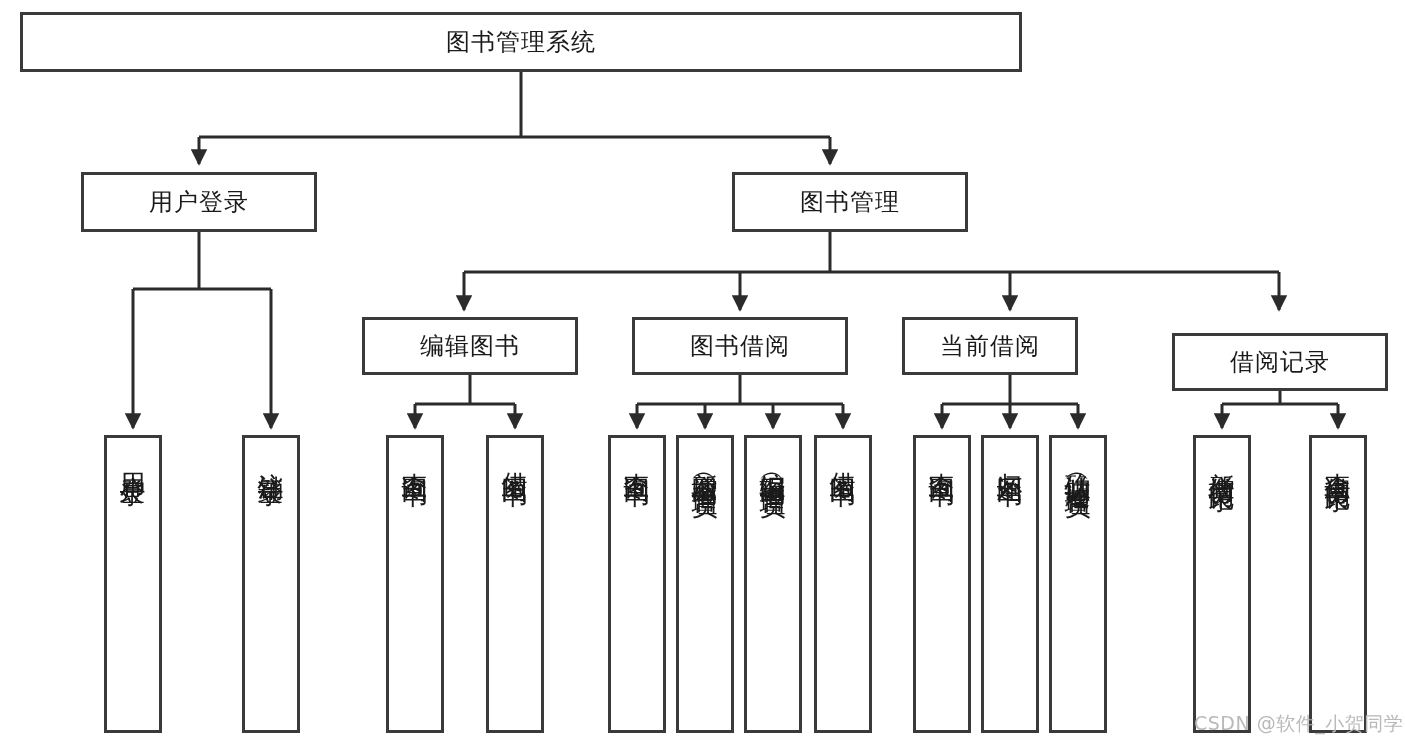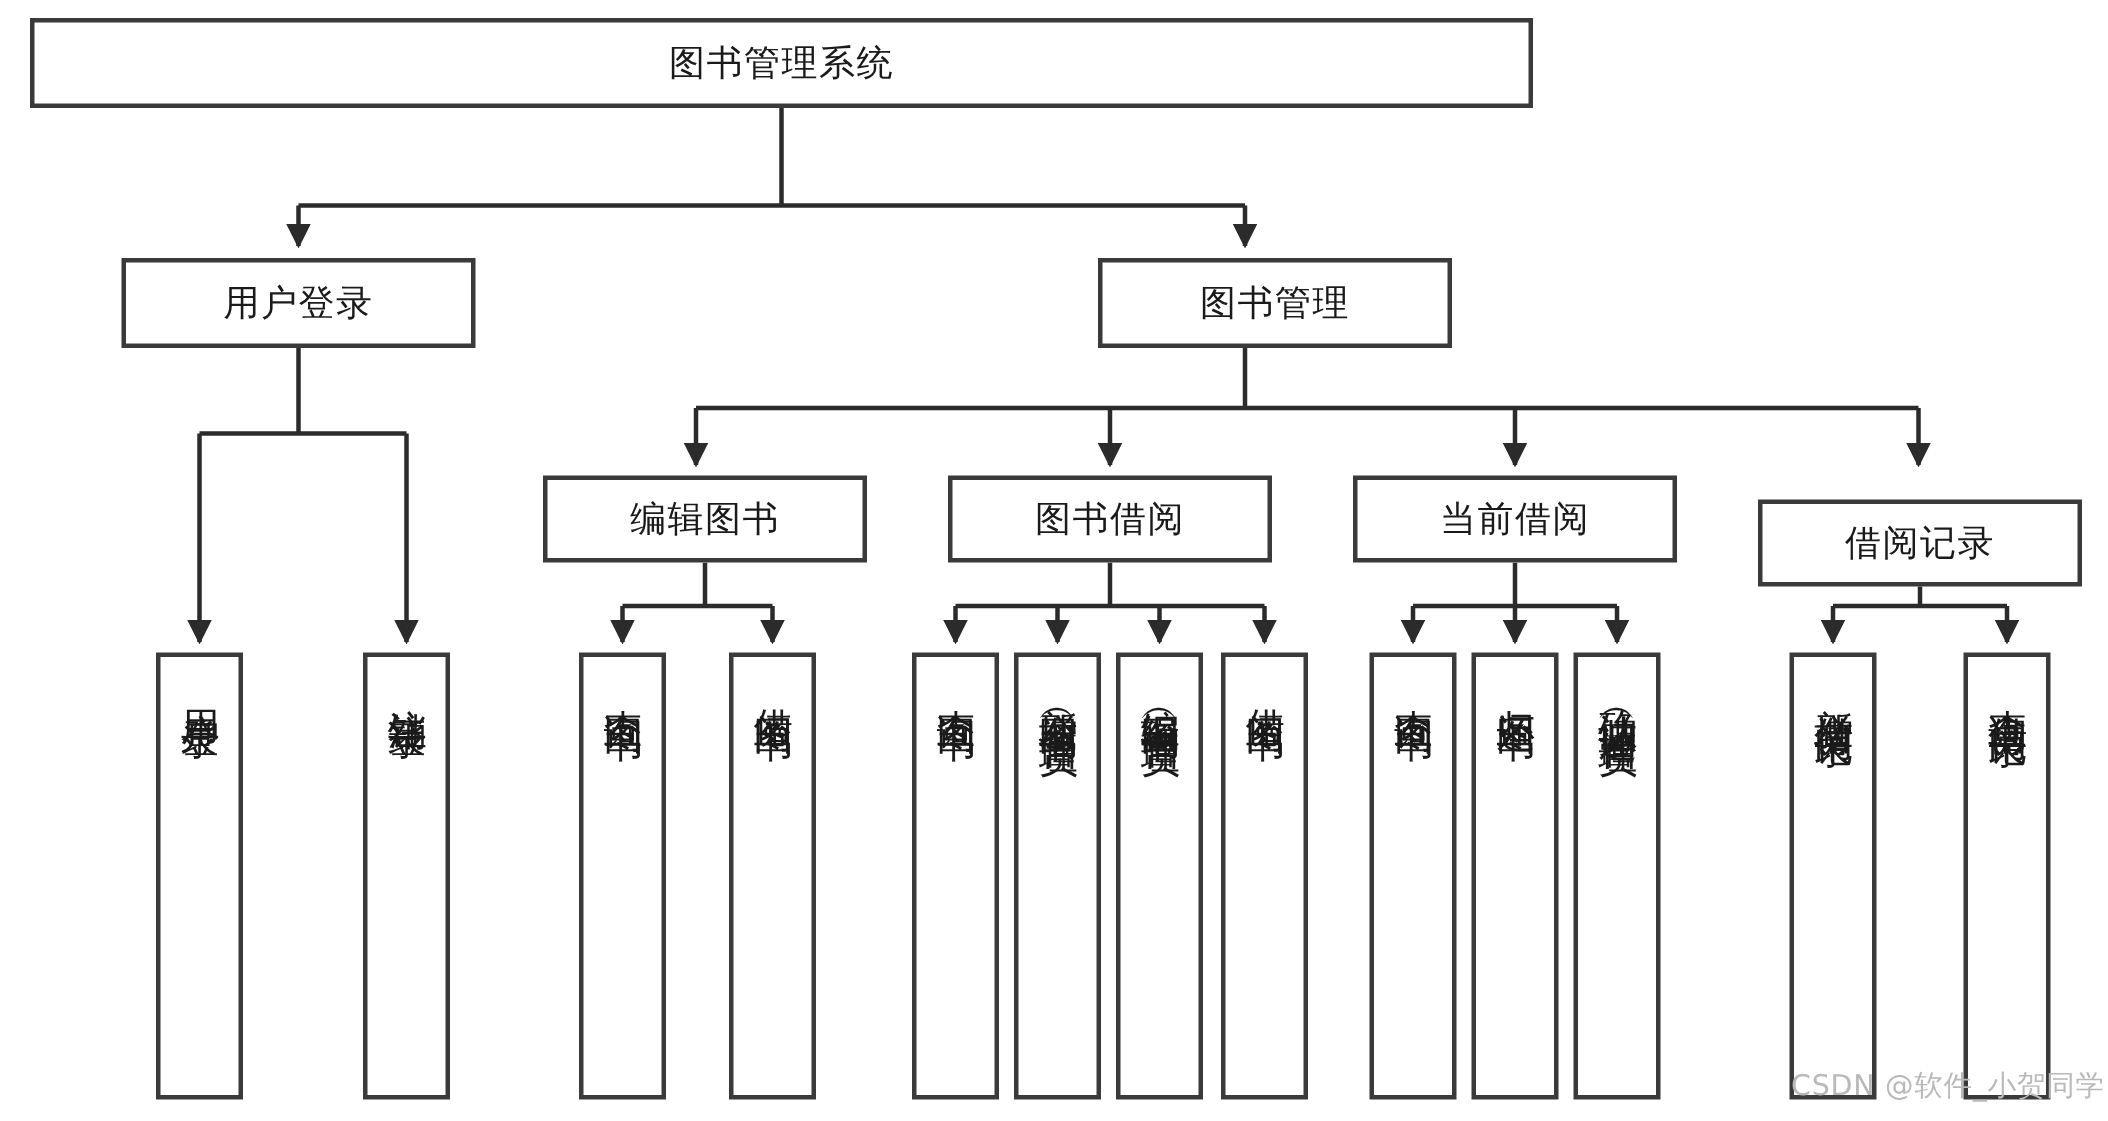--- a/index.html
+++ b/index.html
@@ -134,21 +134,21 @@
   </div>
 
   <div class="node node-h" style="left:362px; top:317px; width:216px; height:58px;">
     <span>编辑图书</span>
   </div>
 
   <div class="node node-h" style="left:632px; top:317px; width:216px; height:58px;justify-content:center;">
     <span>图书借阅</span>
   </div>
 
-  <div class="node node-h" style="left:902px; top:317px; width:216px; height:58px;">
+  <div class="node node-h" style="left:902px; top:317px; width:176px; height:58px;">
     <span>当前借阅</span>
   </div>
 
   <div class="node node-h" style="left:1172px; top:317px; width:216px; height:58px;margin-top:16px;">
     <span>借阅记录</span>
   </div>
 
   <div class="node node-v" style="left:104px; top:435px; width:58px; height:298px;">
     <span class="vtext">用户登录</span>
   </div>

